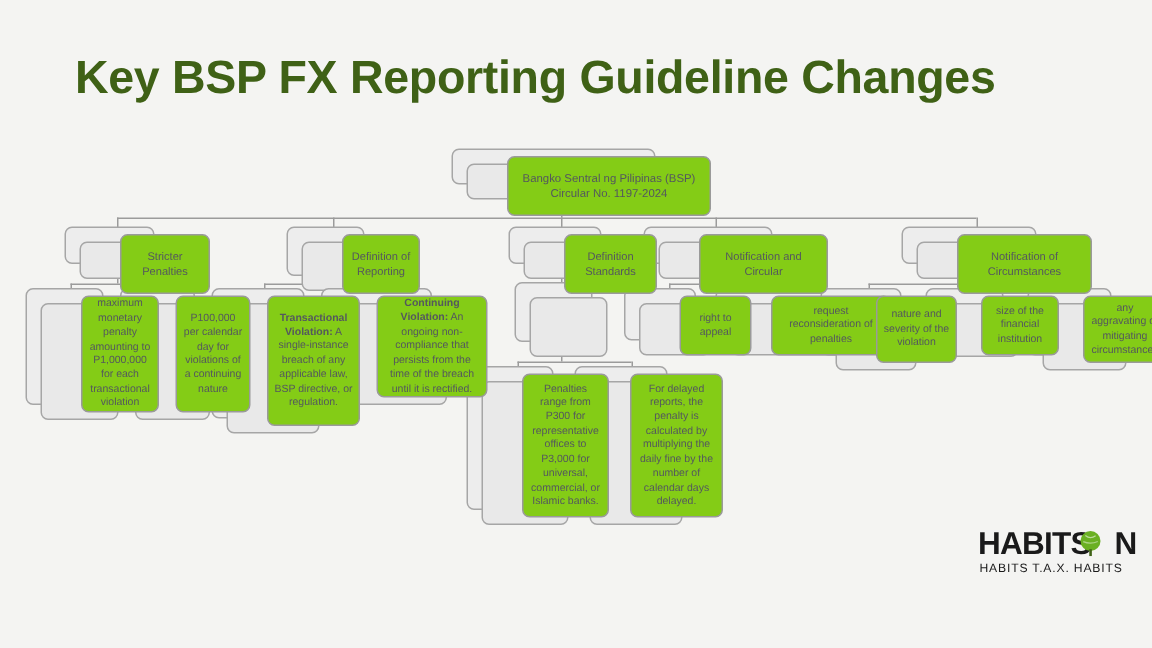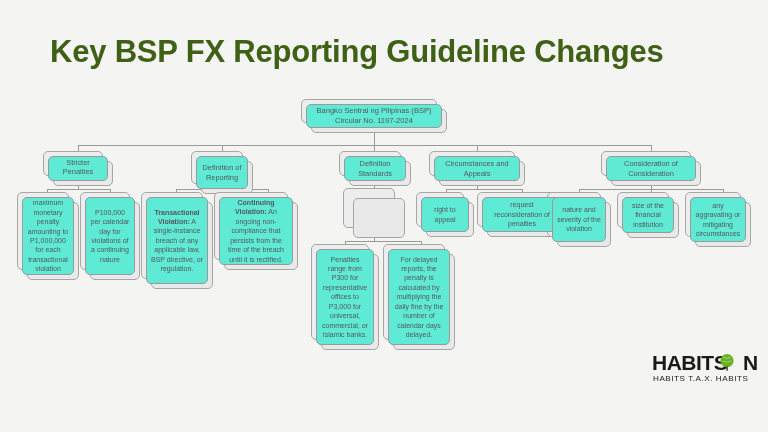--- a/index.html
+++ b/index.html
@@ -28,32 +28,33 @@
 
   
   .conn{position:absolute;background:#9b9b9b;}
   .conn.h{height:1px;}
   .conn.v{width:1px;}
 
   
   .node{
     position:absolute;
     box-sizing:border-box;
-    background:#5eead4;
+    background:#84cc16;
     border:1px solid #9a9a9a;
     border-radius:5px;
     color:#54585e;
     display:flex;
     align-items:center;
     justify-content:center;
     text-align:center;
-    padding:3px 4px;
+    padding:19px 4px;
     font-size:7px;
     line-height:9.4px;
     z-index:3;
+    margin-left:32px;
   }
   
   .stack{position:absolute;z-index:2;}
   .stack::before,.stack::after{
     content:"";position:absolute;
     box-sizing:border-box;
     background:#ededed;
     border:1px solid #a6a6a6;
     border-radius:5px;
   }
@@ -129,42 +130,42 @@
     <div class="conn v" style="left:579px;top:91px;height:8px;"></div>
     <div class="conn v" style="left:651px;top:91px;height:8px;"></div>
     <div class="conn v" style="left:723px;top:91px;height:8px;"></div>
 
     <div class="stack" style="left:306px;top:6px;width:136px;height:24px;"></div>
     <div class="node root" style="left:306px;top:6px;width:136px;height:24px;">
       <span class="txt">Bangko Sentral ng Pilipinas (BSP) Circular No. 1197-2024</span>
     </div>
 
     <div class="stack" style="left:48px;top:58px;width:60px;height:25px;"></div>
-    <div class="node lvl2" style="left:48px;top:58px;width:60px;height:25px;align-items:flex-end;">
+    <div class="node lvl2" style="left:48px;top:58px;width:60px;height:25px;">
       <span class="txt">Stricter Penalties</span>
     </div>
 
     <div class="stack" style="left:196px;top:58px;width:52px;height:33px;"></div>
     <div class="node lvl2" style="left:196px;top:58px;width:52px;height:33px;">
       <span class="txt">Definition of Reporting</span>
     </div>
 
     <div class="stack" style="left:344px;top:58px;width:62px;height:25px;"></div>
     <div class="node lvl2" style="left:344px;top:58px;width:62px;height:25px;">
       <span class="txt">Definition Standards</span>
     </div>
 
     <div class="stack" style="left:434px;top:58px;width:86px;height:25px;"></div>
     <div class="node lvl2" style="left:434px;top:58px;width:86px;height:25px;">
-      <span class="txt">Circumstances and Appeals</span>
+      <span class="txt">Notification and Circular</span>
     </div>
 
     <div class="stack" style="left:606px;top:58px;width:90px;height:25px;"></div>
     <div class="node lvl2" style="left:606px;top:58px;width:90px;height:25px;">
-      <span class="txt">Consideration of Consideration</span>
+      <span class="txt">Notification of Circumstances</span>
     </div>
 
     <div class="stack" style="left:22px;top:99px;width:52px;height:78px;"></div>
     <div class="node leaf" style="left:22px;top:99px;width:52px;height:78px;">
       <span class="txt">maximum monetary penalty amounting to P1,000,000 for each transactional violation</span>
     </div>
 
     <div class="stack" style="left:85px;top:99px;width:50px;height:78px;"></div>
     <div class="node leaf" style="left:85px;top:99px;width:50px;height:78px;">
       <span class="txt">P100,000 per calendar day for violations of a continuing nature</span>

